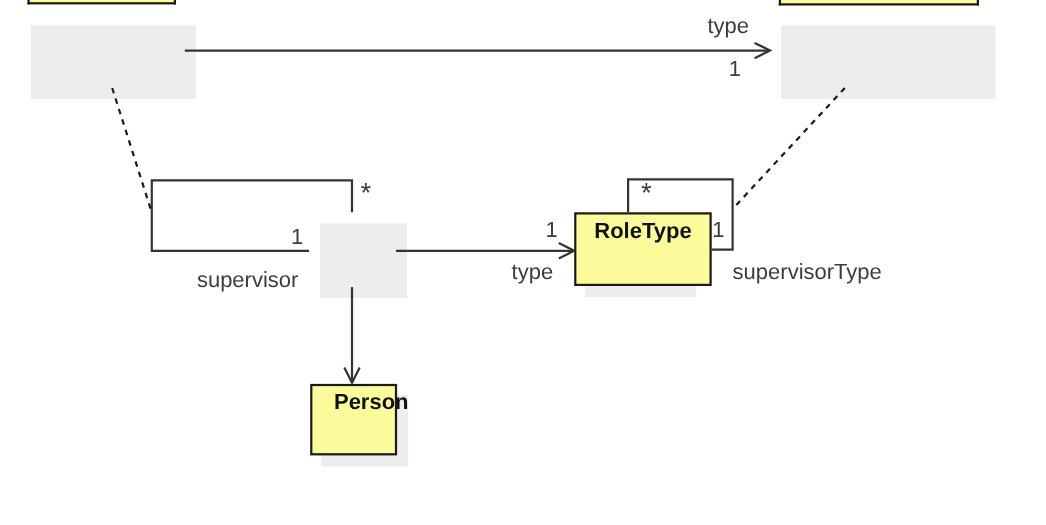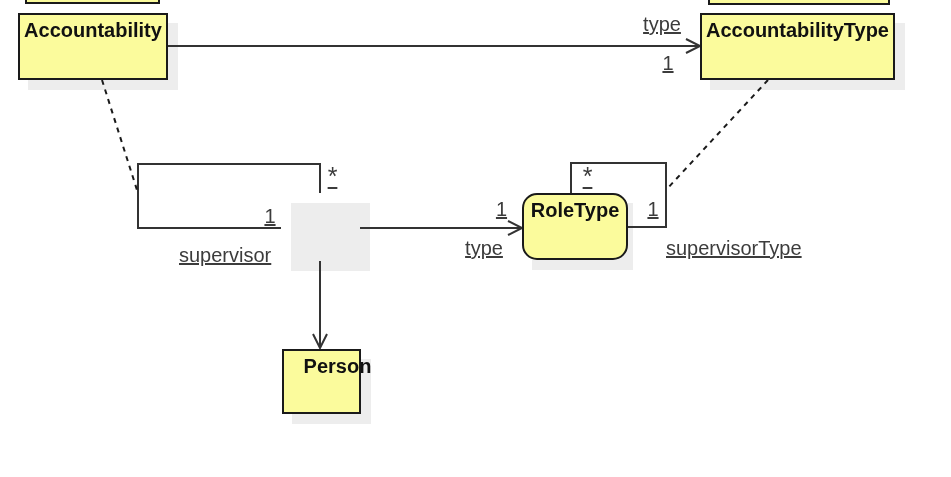--- a/index.html
+++ b/index.html
@@ -40,21 +40,20 @@
     z-index: 2;
   }
   .elabel {
     position: absolute;
     font-size: 20px;
     line-height: 23px;
     color: var(--label-text, #3c3c3c);
     text-align: center;
     white-space: nowrap;
     z-index: 3;
-    text-decoration: underline;
   }
   .elabel.star { font-size: 25px; line-height: 19px; }
 </style>
 </head>
 <body>
 
 <div class="canvas">
 
   <div class="shadow" style="left:28px; top:23px; width:150px; height:67px;"></div>
   <div class="shadow" style="left:710px; top:23px; width:195px; height:67px;"></div>
@@ -76,27 +75,21 @@
     <line class="stroke" x1="320" y1="261" x2="320" y2="346"></line>
     <polyline class="stroke" points="313,334 320,348 327,334"></polyline>
 
     <line class="dashedline" x1="102" y1="80" x2="137" y2="190"></line>
     <line class="dashedline" x1="768" y1="80" x2="666" y2="190"></line>
   </svg>
 
   <div class="sliver" style="left:25px; width:135px; height:4px;"></div>
   <div class="sliver" style="left:708px; width:182px; height:5px;"></div>
 
-  <div class="node" style="left:18px; top:13px; width:150px; height:67px;">
-    <span>Accountability</span>
-  </div>
-  <div class="node" style="left:700px; top:13px; width:195px; height:67px;">
-    <span>AccountabilityType</span>
-  </div>
-  <div class="node" style="left:522px; top:193px; width:106px; height:67px;border-radius:15px;">
+  <div class="node" style="left:522px; top:193px; width:125px; height:67px;">
     <span>RoleType</span>
   </div>
   <div class="node" style="left:282px; top:349px; width:79px; height:65px;padding-left:32px;">
     <span>Person</span>
   </div>
 
   <div class="elabel" style="left:640px; top:13px; width:44px;">type</div>
   <div class="elabel" style="left:653px; top:52px; width:30px;">1</div>
 
   <div class="elabel star" style="left:322px; top:167px; width:21px;">*</div>

